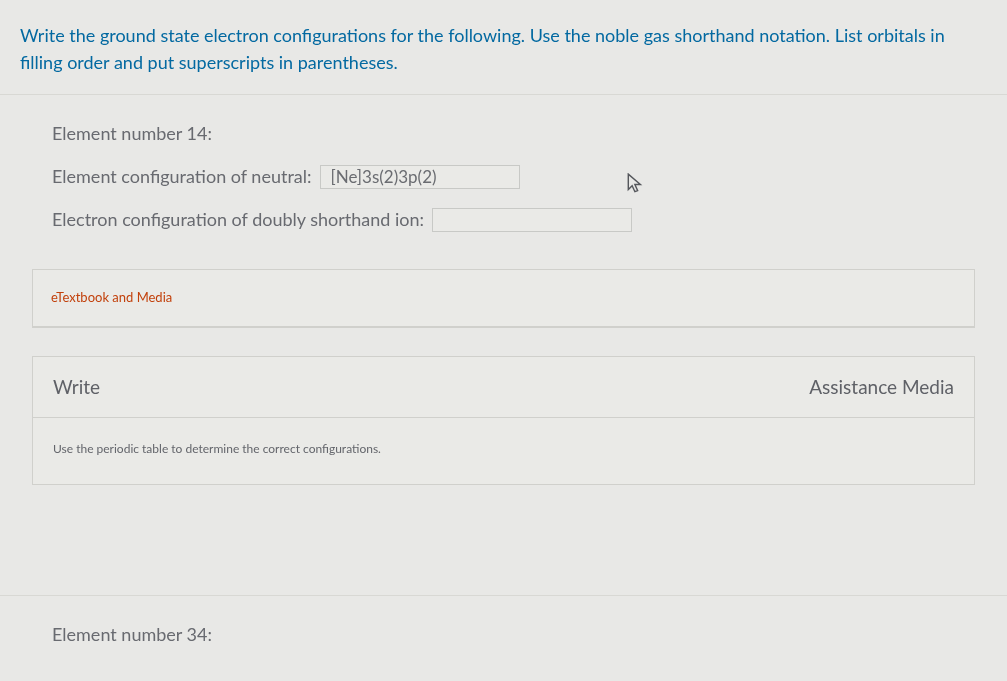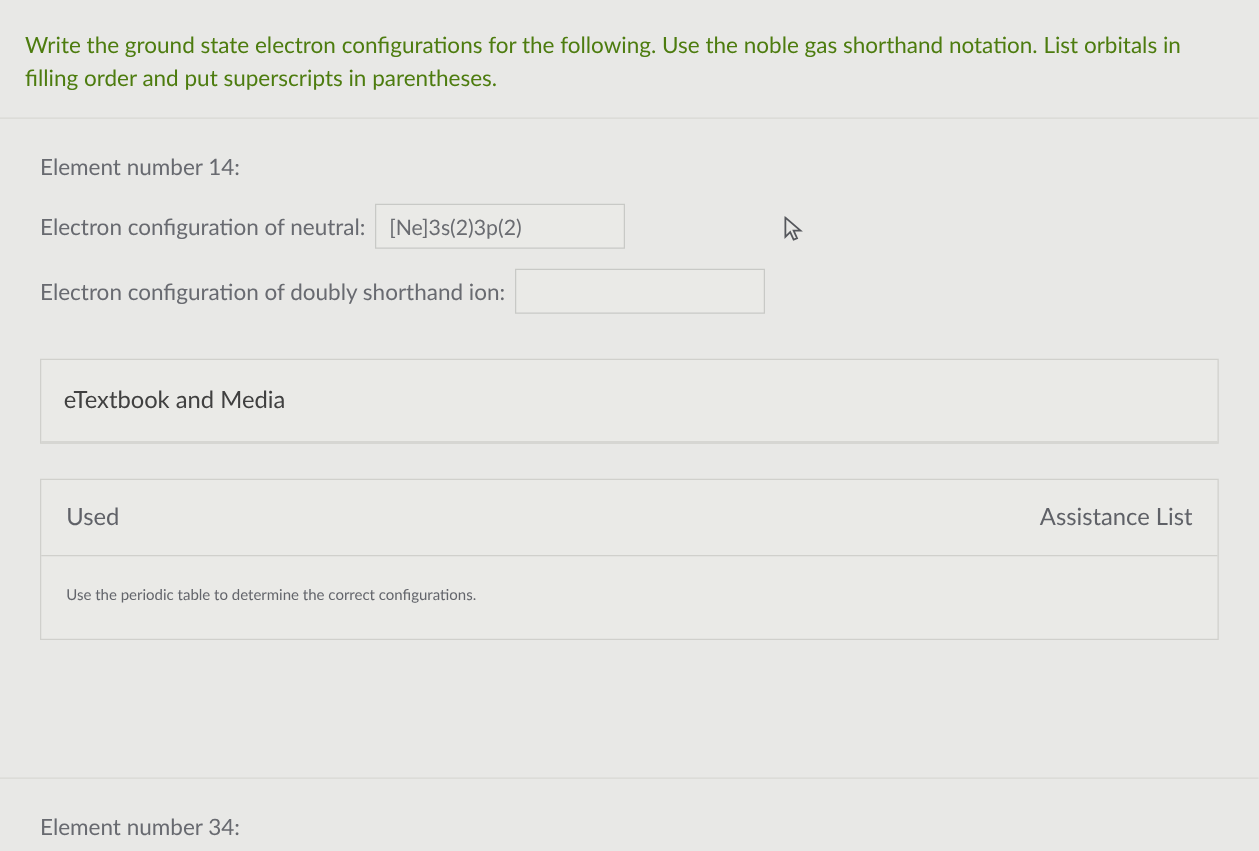--- a/index.html
+++ b/index.html
@@ -13,58 +13,58 @@
       color: #6b6d72;
       width: 1007px;
       height: 681px;
       overflow: hidden;
       font-size: 18px;
       line-height: 1.5;
     }
     .question-header {
       padding: 22px 20px 18px 20px;
       border-bottom: 1px solid #d8d8d4;
-      color: #4d7c0f;
+      color: #0369a1;
     }
     .question-block {
-      padding: 25px 32px 20px 32px;
+      padding: 25px 32px 20px 52px;
     }
     .field-row {
       display: flex;
       align-items: center;
       margin-bottom: 16px;
       color: #686a70;
     }
     .field-label {
       margin-right: 8px;
     }
     input[type="text"] {
       border: 1px solid #c8c9c6;
       background: #eaeae7;
       color: #6a6c71;
       font-size: 17px;
       padding: 6px 10px;
-      height: 36px;
+      height: 24px;
       font-family: inherit;
     }
     .input-neutral {
       width: 200px;
     }
     .input-ion {
       width: 200px;
     }
     .resource-box {
       margin: 0 32px;
       border: 1px solid #d0d0cc;
       background: #eaeae7;
     }
     .resource-header {
       padding: 18px 18px;
-      color: #404040;
-      font-size: 19px;
+      color: #c2410c;
+      font-size: 13px;
       border-bottom: 1px solid #d0d0cc;
     }
     .hint-box {
       margin: 28px 32px 0 32px;
       border: 1px solid #d0d0cc;
       background: #eaeae7;
     }
     .hint-header {
       display: flex;
       justify-content: space-between;
@@ -105,39 +105,39 @@
 
 <div class="question-header">
   <span>Write the ground state electron configurations for the following. Use the noble gas shorthand notation. List orbitals in filling order and put superscripts in parentheses.</span>
 </div>
 
 <div class="question-block">
   <div class="field-row">
     <span>Element number 14:</span>
   </div>
   <div class="field-row">
-    <span class="field-label">Electron configuration of neutral:</span>
+    <span class="field-label">Element configuration of neutral:</span>
     <input type="text" class="input-neutral" value="[Ne]3s(2)3p(2)" style="">
   </div>
   <div class="field-row">
     <span class="field-label">Electron configuration of doubly shorthand ion:</span>
     <input type="text" class="input-ion" value="" style="">
   </div>
 </div>
 
 <div class="resource-box">
   <div class="resource-header">
     <span>eTextbook and Media</span>
   </div>
 </div>
 
 <div class="hint-box">
   <div class="hint-header">
-    <span class="hint-title">Used</span>
-    <span class="assist-used">Assistance List</span>
+    <span class="hint-title">Write</span>
+    <span class="assist-used">Assistance Media</span>
   </div>
   <div class="hint-body">
     <span>Use the periodic table to determine the correct configurations.</span>
   </div>
 </div>
 
 <div class="gap"></div>
 <div class="divider"></div>
 
 <div class="question-block">

